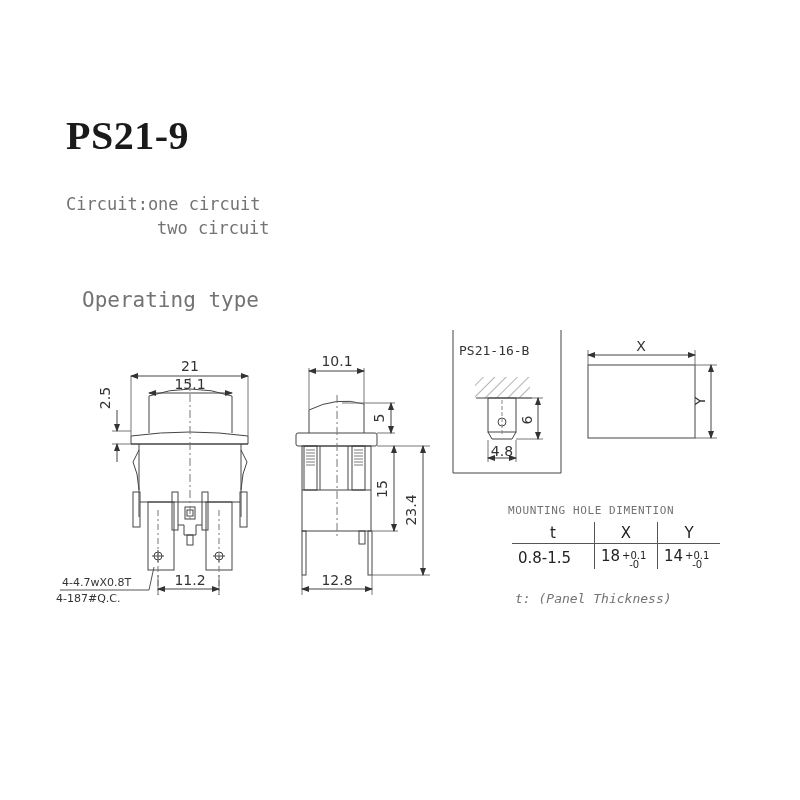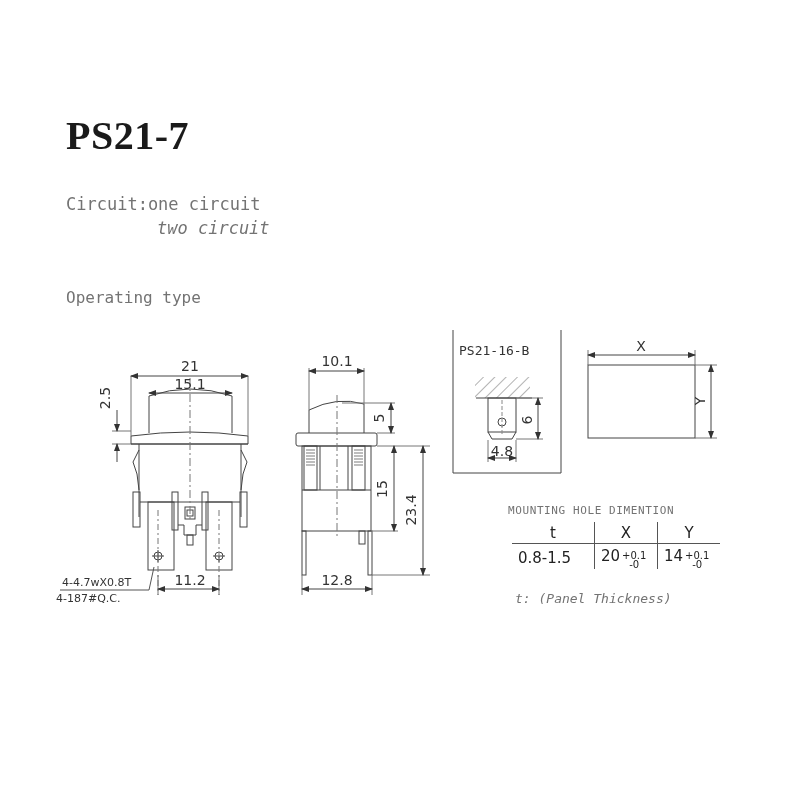--- a/index.html
+++ b/index.html
@@ -1,37 +1,37 @@
 <!DOCTYPE html>
 <html><head>
   <meta charset="utf-8">
   <style>
     html, body { margin: 0; padding: 0; background: #ffffff; }
     body { width: 800px; height: 800px; position: relative; overflow: hidden; font-family: "Liberation Sans", sans-serif; color: #222; }
     .title { position: absolute; left: 66px; top: 112px; font-family: "Liberation Serif", serif; font-weight: bold; font-size: 40px; color: #1a1a1a; letter-spacing: 0.5px; }
     .mono { font-family: "DejaVu Sans Mono", "Liberation Mono", monospace; color: #737373; }
     .circuit1 { position: absolute; left: 66px; top: 194px; font-size: 17px; }
-    .circuit2 { position: absolute; left: 157px; top: 218px; font-size: 17px; font-style: italic; }
-    .optype { position: absolute; left: 66px; top: 288px; font-size: 16px; }
+    .circuit2 { position: absolute; left: 157px; top: 218px; font-size: 17px; }
+    .optype { position: absolute; left: 82px; top: 288px; font-size: 21px; }
     svg.drawing { position: absolute; left: 0; top: 0; width: 800px; height: 800px; }
     .dim { font-family: "DejaVu Sans", sans-serif; font-size: 14px; fill: #333; }
     .dimsm { font-family: "DejaVu Sans", sans-serif; font-size: 11px; fill: #333; }
     .mh-title { position: absolute; left: 508px; top: 504px; font-size: 11px; letter-spacing: 0.6px; }
     .panel-note { position: absolute; left: 515px; top: 591px; font-size: 13px; font-style: italic; }
     .b-label { font-family: "DejaVu Sans Mono", monospace; font-size: 13px; fill: #333; }
     table.mh { position: absolute; left: 512px; top: 522px; border-collapse: collapse; font-family: "DejaVu Sans", sans-serif; font-size: 15px; color: #222; }
     table.mh th { font-weight: normal; padding: 2px 8px 1px; text-align: center; border-bottom: 1px solid #555; }
     table.mh td { padding: 3px 6px 0; text-align: left; margin-left: 16px; }
     table.mh .sep { border-left: 1px solid #555; }
     .tol { display: inline-flex; flex-direction: column; font-size: 10px; line-height: 9px; vertical-align: 2px; margin-left: 2px; align-items: center; }
   </style>
 </head>
 <body>
 
-<div class="title">PS21-7</div>
+<div class="title">PS21-9</div>
 <div class="mono circuit1">Circuit:one circuit</div>
 <div class="mono circuit2">two circuit</div>
 <div class="mono optype">Operating type</div>
 
 <svg class="drawing" viewBox="0 0 800 800">
   <defs>
     <marker id="arr" markerWidth="8" markerHeight="6" refX="7" refY="3" orient="auto-start-reverse">
       <path d="M0,0 L8,3 L0,6 Z" fill="#333"></path>
     </marker>
     <pattern id="hatch" width="8" height="8" patternUnits="userSpaceOnUse" patternTransform="rotate(45)">
@@ -202,21 +202,21 @@
     <tr>
       <th style="width:66px">t</th>
       <th class="sep" style="width:46px">X</th>
       <th class="sep" style="width:46px">Y</th>
     </tr>
   </thead>
   <tbody>
     <tr>
       <td>0.8-1.5</td>
       <td class="sep">
-        <span>20</span><span class="tol">
+        <span>18</span><span class="tol">
             <span>+0.1</span>
             <span>-0</span>
           </span>
       </td>
       <td class="sep">
         <span>14</span><span class="tol">
             <span>+0.1</span>
             <span>-0</span>
           </span>
       </td>

